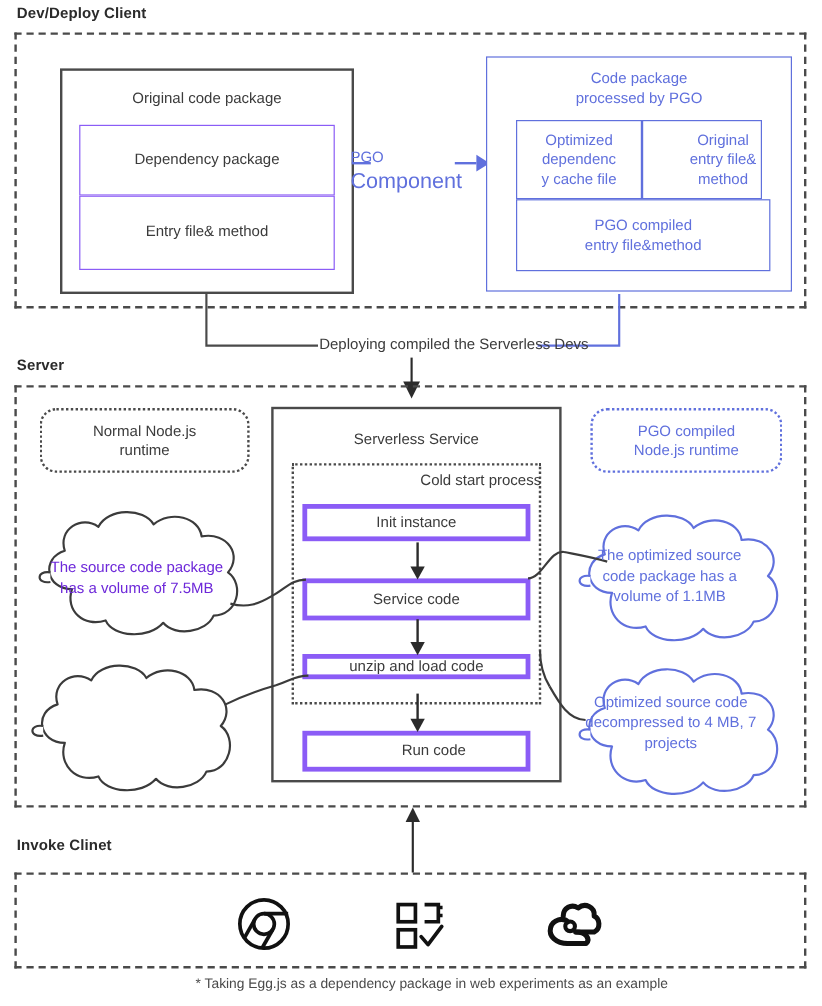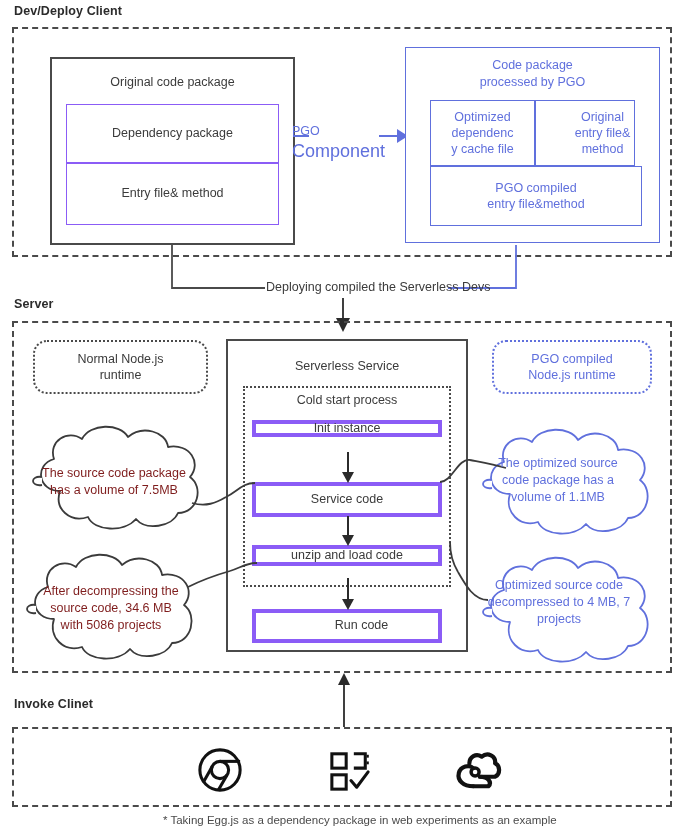--- a/index.html
+++ b/index.html
@@ -97,21 +97,21 @@
     border:2px dotted #4a4a4a;
     background:transparent;
   }
 
   
   .cloud-text{
     position:absolute;
     text-align:center;
     font-size:12.5px;
     line-height:1.35;
-    color:#7f1d1d;
+    color:#6d28d9;
     pointer-events:none;
   }
   .cloud-text.blue-t{color:#6070dd;}
 
   
   .plain{
     font-size:12.5px;
     color:#3b3b3b;
     white-space:nowrap;
   }
@@ -193,23 +193,23 @@
   <div class="abs pill blue-pill" style="left:492px;top:340px;width:160px;height:54px;flex-direction:column;">
     <span>PGO compiled</span>
     <span>Node.js runtime</span>
   </div>
 
   <div class="abs box-label-top" style="left:226px;top:339px;width:242px;height:313px;">
     <div class="title-in-box" style="top:18px;">Serverless  Service</div>
   </div>
 
   <div class="abs dotted-rect" style="left:243px;top:386px;width:208px;height:201px;"></div>
-  <div class="abs" style="left:243px;top:393px;width:208px;text-align:center;font-size:12.5px;color:#3b3b3b;">Cold start process</div>
-
-  <div class="abs box" style="left:252px;top:420px;width:190px;height:17px;">Init instance</div>
+  <div class="abs" style="left:243px;top:393px;width:208px;text-align:right;font-size:12.5px;color:#3b3b3b;">Cold start process</div>
+
+  <div class="abs box" style="left:252px;top:420px;width:190px;height:31px;">Init instance</div>
   <div class="abs box" style="left:252px;top:482px;width:190px;height:35px;">Service code</div>
   <div class="abs box" style="left:252px;top:545px;width:190px;height:21px;">unzip and load code</div>
   <div class="abs box" style="left:252px;top:609px;width:190px;height:34px;padding-left:29px;">Run code</div>
 
   <svg class="abs" style="left:338px;top:452px;" width="20" height="32">
     <line x1="10" y1="0" x2="10" y2="22" stroke="#2b2b2b" stroke-width="2"></line>
     <polygon points="4,20 10,31 16,20" fill="#2b2b2b"></polygon>
   </svg>
   <svg class="abs" style="left:338px;top:516px;" width="20" height="31">
     <line x1="10" y1="0" x2="10" y2="21" stroke="#2b2b2b" stroke-width="2"></line>
@@ -248,25 +248,20 @@
              C124,8 148,14 150,30
              C172,26 184,46 172,60
              C186,70 180,98 160,98
              C154,112 128,116 118,104
              C106,118 76,116 70,102
              C52,108 36,92 42,74 Z" fill="#ffffff" stroke="#3b3b3b" stroke-width="1.8" stroke-linejoin="round"></path>
     <path d="M24,60 C12,58 12,70 24,68" fill="#ffffff" stroke="#3b3b3b" stroke-width="1.8"></path>
     <path d="M176,42 C192,34 204,30 218,26" fill="none" stroke="#3b3b3b" stroke-width="1.8"></path>
     <path d="M218,26 C230,22 234,18 245,18" fill="none" stroke="#3b3b3b" stroke-width="1.8"></path>
   </svg>
-  <div class="cloud-text" style="left:22px;top:583px;width:178px;">
-    <div>After decompressing the</div>
-    <div>source code, 34.6 MB</div>
-    <div>with 5086 projects</div>
-  </div>
 
   <svg class="abs" style="left:440px;top:420px;" width="235" height="120">
     <path d="M70,74
              C48,74 44,48 64,42
              C58,24 78,12 92,22
              C100,6 130,6 138,20
              C152,8 176,14 178,30
              C200,26 212,46 200,60
              C214,70 208,98 188,98
              C182,112 156,116 146,104

